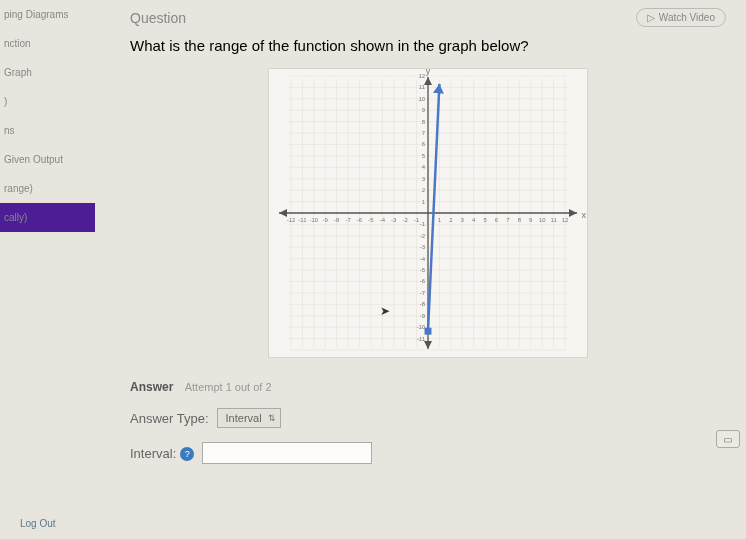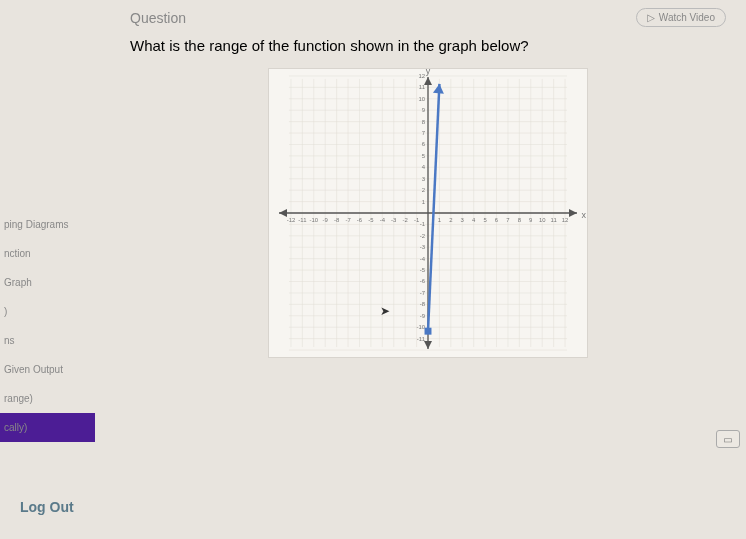--- a/index.html
+++ b/index.html
@@ -1,20 +1,20 @@
 <!DOCTYPE html>
 <html><head>
   <meta charset="utf-8">
   <style>
     * { box-sizing: border-box; margin: 0; padding: 0; }
     body { font-family: -apple-system, BlinkMacSystemFont, "Segoe UI", sans-serif; background: #e8e4de; width: 746px; height: 539px; overflow: hidden; color: #5a5a5a; position: relative; }
-    .sidebar { position: absolute; left: 0; top: 0; width: 95px; height: 539px; padding-top: 210px; font-size: 10px; color: #888; }
+    .sidebar { position: absolute; left: 0; top: 0; width: 95px; height: 539px; font-size: 10px; color: #888; }
     .sidebar-item { padding: 8px 4px; cursor: pointer; line-height: 1.3; }
     .sidebar-item.hl { background: #4c1d95; }
-    .logout { position: absolute; bottom: 24px; left: 20px; font-size: 14px; color: #5a7a8a; cursor: pointer; font-weight: bold; }
+    .logout { position: absolute; bottom: 10px; left: 20px; font-size: 10px; color: #5a7a8a; cursor: pointer; }
     .main { position: absolute; left: 110px; top: 0; right: 0; height: 539px; padding: 8px 20px; }
     .topbar { display: flex; justify-content: space-between; align-items: center; margin-bottom: 10px; gap: 22px; }
     .question-label { font-size: 14px; color: #888; font-weight: 500; }
     .watch-btn { border: 1px solid #bbb; border-radius: 14px; padding: 3px 10px; font-size: 10px; color: #888; cursor: pointer; display: flex; align-items: center; gap: 4px; }
     .question-text { font-size: 15px; color: #000000; margin-bottom: 14px; }
     .graph-area { display: flex; justify-content: center; margin-bottom: 18px; position: relative; }
     .graph-svg { background: #f7f5f1; border: 1px solid #d8d4ce; }
     .axis-label-y { position: absolute; top: -2px; left: 50%; transform: translateX(-50%); font-size: 9px; color: #777; }
     .axis-label-x { position: absolute; right: 2px; top: 50%; transform: translateY(-50%); font-size: 9px; color: #777; }
     .cursor { position: absolute; left: 35%; bottom: 44px; font-size: 12px; color: #333; }
@@ -171,15 +171,30 @@
             <text x="157" y="273.5">-11</text>
           </g>
         <line x1="160" y1="264" x2="171.5" y2="15" stroke="#4a78c4" stroke-width="2.5"></line>
         <polygon points="171.5,15 165,24 176,25" fill="#4a78c4"></polygon>
         <rect x="156.5" y="260.5" width="7" height="7" fill="#4a78c4"></rect>
       </svg>
       <div class="cursor">➤</div>
     </div>
   </div>
 
+  <div class="answer-section">
+    <div class="answer-head">
+      <b>Answer</b>
+      <span class="attempt">Attempt 1 out of 2</span>
+    </div>
+    <div class="row">
+      <span class="row-label">Answer Type:</span>
+      <span class="select">Interval</span>
+    </div>
+    <div class="row">
+      <span class="row-label">Interval:</span>
+      <span class="hint">?</span>
+      <input class="interval-input" value="" style="">
+    </div>
+  </div>
 
   <div class="calc-icon">▭</div>
 </div>
 
 </body></html>

